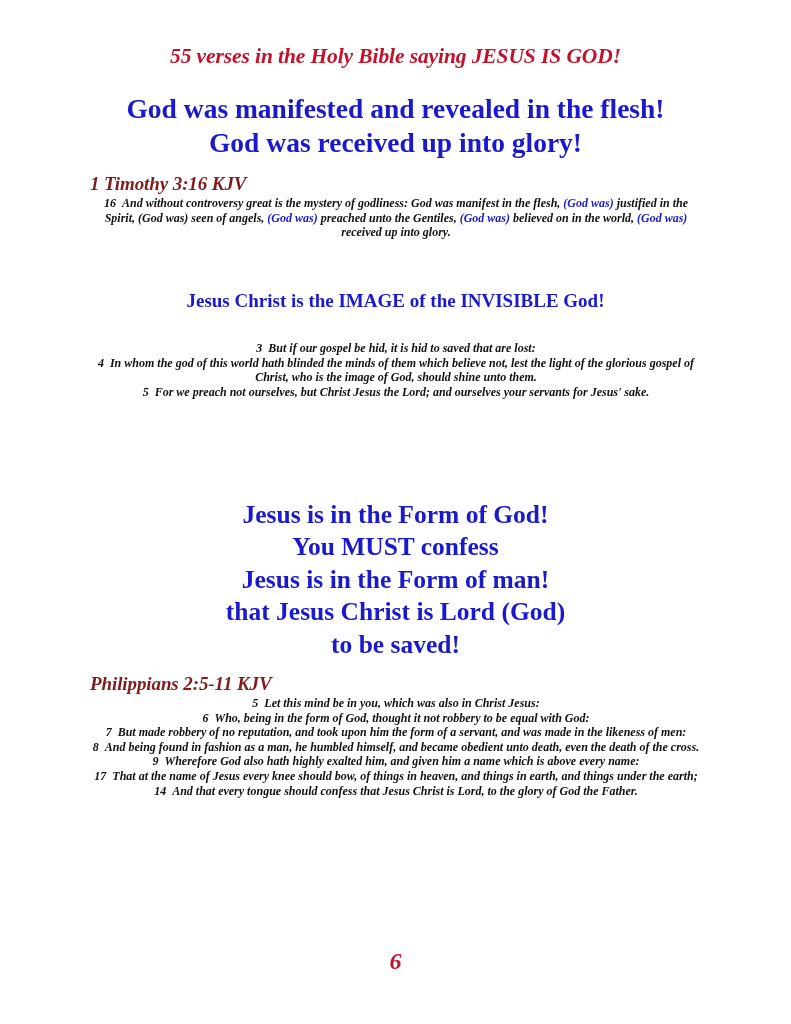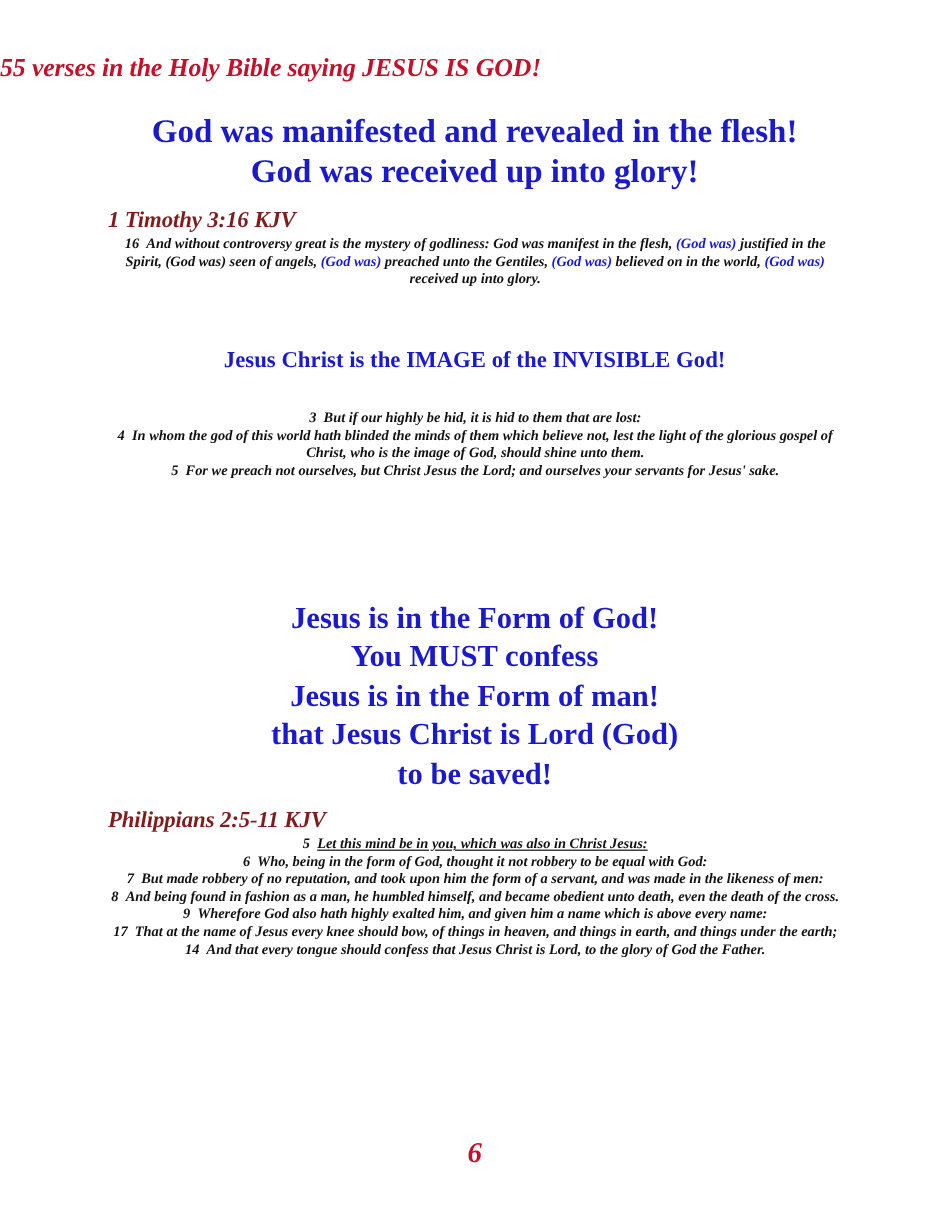--- a/index.html
+++ b/index.html
@@ -29,20 +29,21 @@
 
   
   .red   { color: #c3102b; }
   .blue  { color: #1a1acc; }
 
   .doc-title {
     position: absolute;
     left: 0;
     top: 45px;
     width: 791px;
+    text-align: center;
     font-size: 21.5px;
     font-weight: bold;
     font-style: italic;
     letter-spacing: -0.1px;
     line-height: 1.1;
   }
 
   .banner {
     position: absolute;
     left: 0;
@@ -130,38 +131,38 @@
         <p class="verse"><span class="vnum">16 </span><span style="color: rgb(17, 17, 17);">And without controversy great is the mystery of godliness: God was manifest in the flesh, </span><span style="color: rgb(26, 26, 204);">(God was)</span><span style="color: rgb(17, 17, 17);"> justified in the Spirit, (God was) seen of angels, </span><span style="color: rgb(26, 26, 204);">(God was)</span><span style="color: rgb(17, 17, 17);"> preached unto the Gentiles, </span><span style="color: rgb(26, 26, 204);">(God was)</span><span style="color: rgb(17, 17, 17);"> believed on in the world, </span><span style="color: rgb(26, 26, 204);">(God was)</span><span style="color: rgb(17, 17, 17);"> received up into glory.</span></p>
       </div>
   </div>
 
   <div class="banner banner-2 blue">
     <div>Jesus Christ is the IMAGE of the INVISIBLE God!</div>
   </div>
 
   <div class="section sec-2cor">
     <div class="verses">
-        <p class="verse"><span class="vnum">3 </span><span style="color: rgb(17, 17, 17);">But if our highly be hid, it is hid to them that are lost:</span></p>
+        <p class="verse"><span class="vnum">3 </span><span style="color: rgb(17, 17, 17);">But if our gospel be hid, it is hid to saved that are lost:</span></p>
         <p class="verse"><span class="vnum">4 </span><span style="color: rgb(17, 17, 17);">In whom the god of this world hath blinded the minds of them which believe not, lest the light of the glorious gospel of Christ, who is the image of God, should shine unto them.</span></p>
         <p class="verse"><span class="vnum">5 </span><span style="color: rgb(17, 17, 17);">For we preach not ourselves, but Christ Jesus the Lord; and ourselves your servants for Jesus' sake.</span></p>
       </div>
   </div>
 
   <div class="banner banner-3 blue">
     <div>Jesus is in the Form of God!</div>
     <div>You MUST confess</div>
     <div>Jesus is in the Form of man!</div>
     <div>that Jesus Christ is Lord (God)</div>
     <div>to be saved!</div>
   </div>
 
   <div class="section sec-phil">
     <div class="ref">Philippians 2:5-11 KJV</div>
     <div class="verses">
-        <p class="verse"><span class="vnum">5 </span><span style="color: rgb(17, 17, 17); text-decoration: underline;">Let this mind be in you, which was also in Christ Jesus:</span></p>
+        <p class="verse"><span class="vnum">5 </span><span style="color: rgb(17, 17, 17);">Let this mind be in you, which was also in Christ Jesus:</span></p>
         <p class="verse"><span class="vnum">6 </span><span style="color: rgb(17, 17, 17);">Who, being in the form of God, thought it not robbery to be equal with God:</span></p>
         <p class="verse"><span class="vnum">7 </span><span style="color: rgb(17, 17, 17);">But made robbery of no reputation, and took upon him the form of a servant, and was made in the likeness of men:</span></p>
         <p class="verse"><span class="vnum">8 </span><span style="color: rgb(17, 17, 17);">And being found in fashion as a man, he humbled himself, and became obedient unto death, even the death of the cross.</span></p>
         <p class="verse"><span class="vnum">9 </span><span style="color: rgb(17, 17, 17);">Wherefore God also hath highly exalted him, and given him a name which is above every name:</span></p>
         <p class="verse"><span class="vnum">17 </span><span style="color: rgb(17, 17, 17);">That at the name of Jesus every knee should bow, of things in heaven, and things in earth, and things under the earth;</span></p>
         <p class="verse"><span class="vnum">14 </span><span style="color: rgb(17, 17, 17);">And that every tongue should confess that Jesus Christ is Lord, to the glory of God the Father.</span></p>
       </div>
   </div>
 
   <div class="page-number">6</div>

